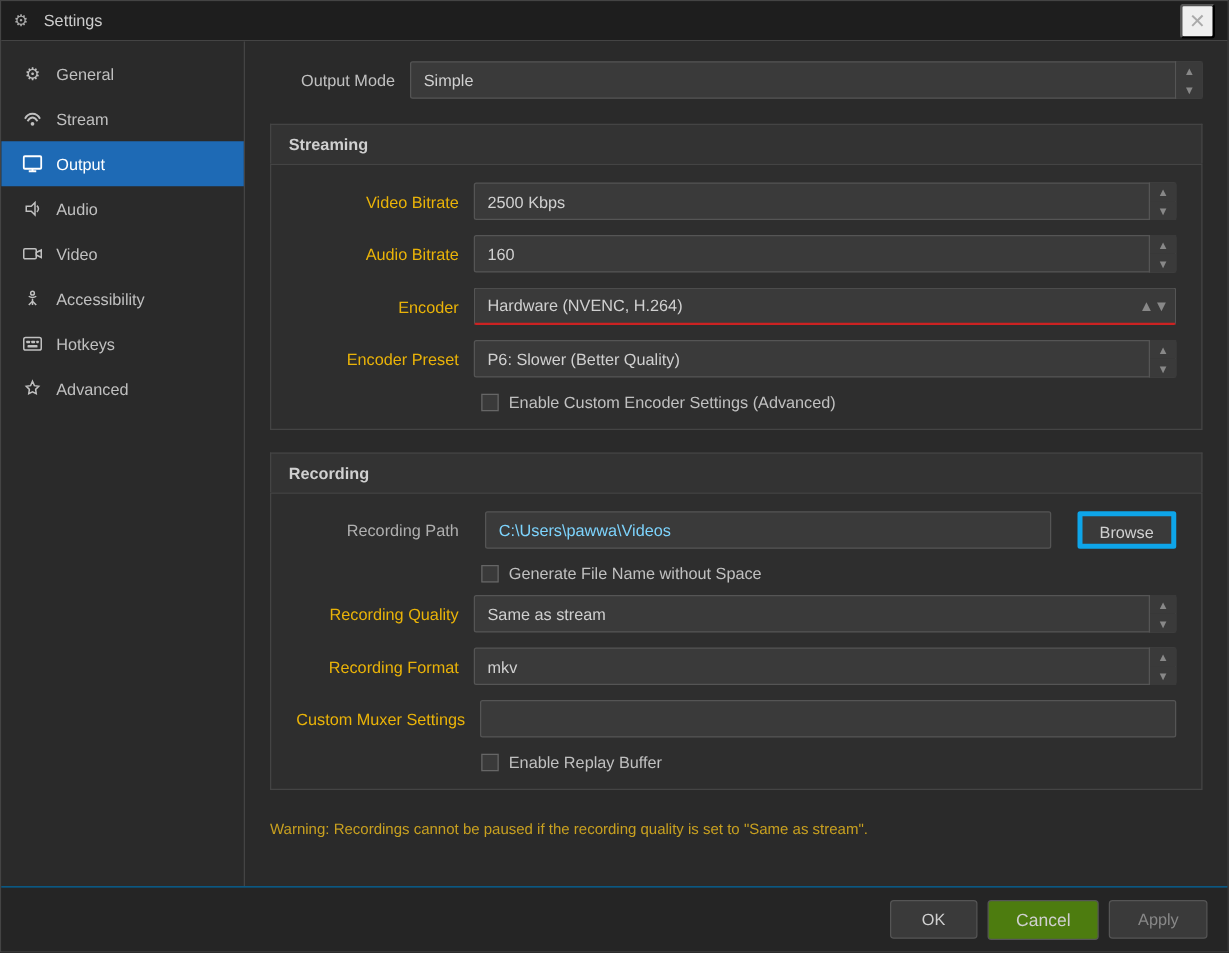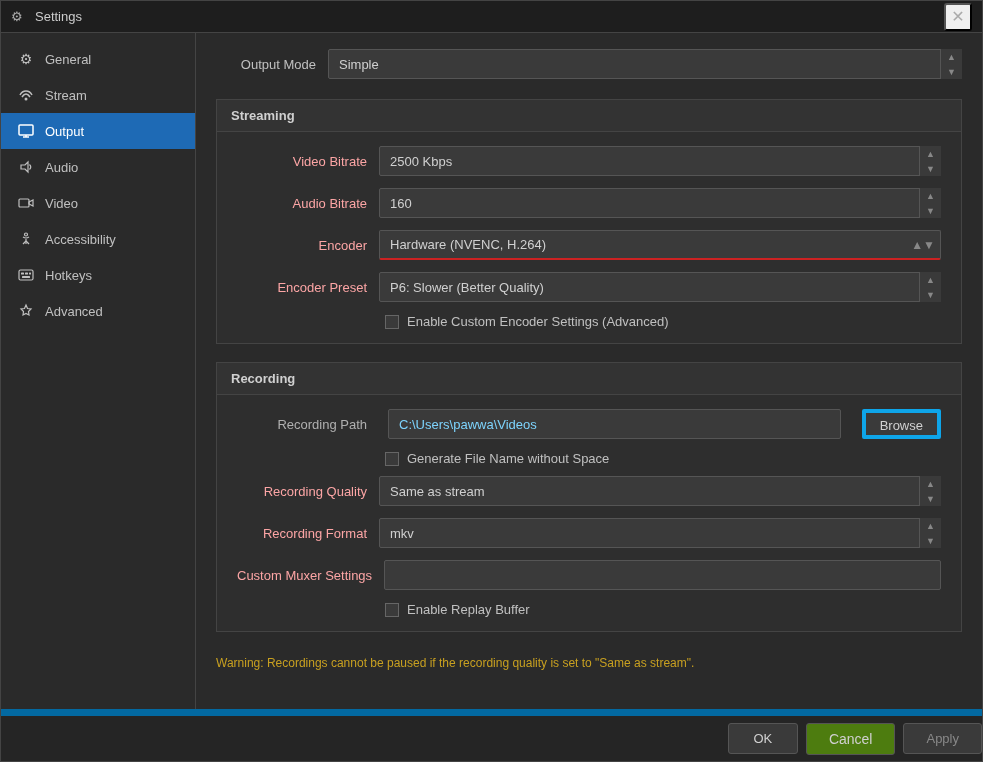--- a/index.html
+++ b/index.html
@@ -148,21 +148,21 @@
       margin-bottom: 16px;
     }
     .form-row {
       display: flex;
       align-items: center;
       gap: 12px;
       margin-bottom: 12px;
     }
     .form-row:last-child { margin-bottom: 0; }
     .form-label {
-      color: #fca5a5;
+      color: #eab308;
       font-size: 13px;
       min-width: 130px;
       text-align: right;
       flex-shrink: 0;
     }
     .form-input {
       flex: 1;
       background: #3a3a3a;
       border: 1px solid #555;
       color: #d0d0d0;
@@ -248,25 +248,25 @@
     }
     .warning-text {
       color: #c8a020;
       font-size: 12px;
       padding: 8px 0 4px 0;
       font-weight: 500;
     }
     .bottom-bar {
       height: 52px;
       background: #252525;
-      border-top: 7px solid #0369a1;
+      border-top: 1px solid #0369a1;
       display: flex;
       align-items: center;
       justify-content: flex-end;
-      padding: 0 0;
+      padding: 0 16px;
       gap: 8px;
       flex-shrink: 0;
     }
     .btn-ok {
       background: #3a3a3a;
       border: 1px solid #555;
       color: #d0d0d0;
       padding: 7px 22px;
       font-size: 13px;
       cursor: pointer;

